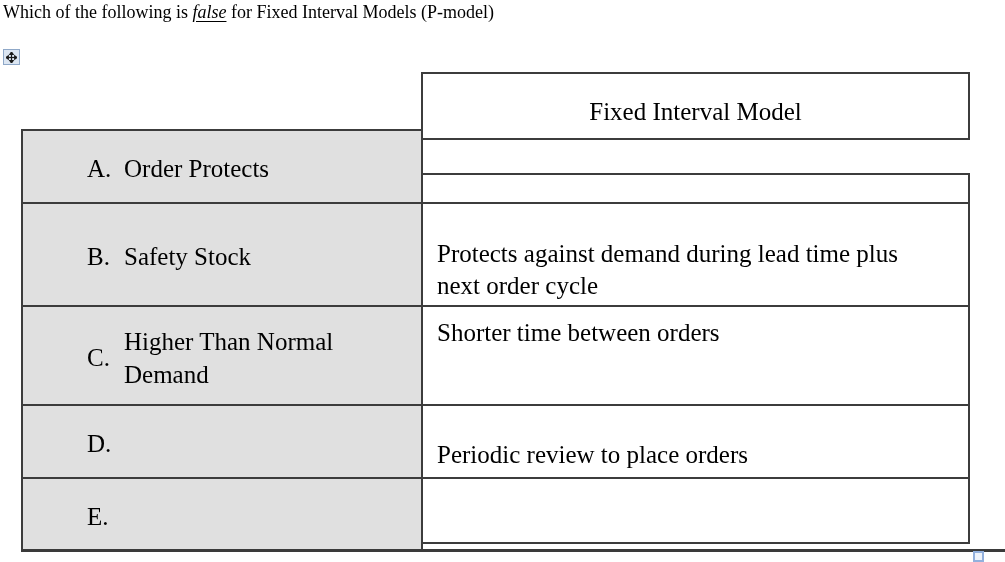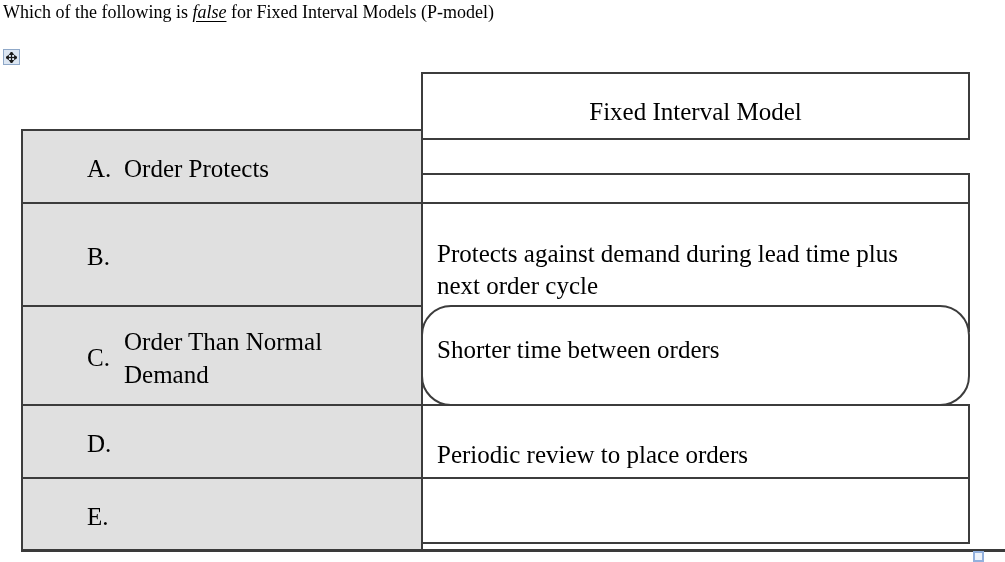--- a/index.html
+++ b/index.html
@@ -84,21 +84,21 @@
   }
   .r-header {
     top: 63px; height: 68px;
     justify-content: center;
     text-align: center;
     padding: 12px 0 0 0;
     margin-top: 9px;
   }
   .r-a { top: 129px; height: 75px; margin-top: 44px; }
   .r-b { top: 202px; height: 130px; }
-  .r-c { top: 305px; height: 101px; align-items: flex-start; padding-top: 27px; border-radius: 30px; }
+  .r-c { top: 305px; height: 101px; align-items: flex-start; padding-top: 10px; }
   .r-d { top: 404px; height: 97px; }
   .r-e { top: 477px; height: 67px; }
 
   
   .bottom-rule {
     position: absolute;
     left: 21px;
     top: 549px;
     width: 984px;
     height: 3px;
@@ -142,24 +142,25 @@
 <div class="cell rcell r-header">
   <span>Fixed Interval Model</span>
 </div>
 
 <div class="cell lcell l-a">
   <span class="letter">A.</span>
   <span class="ltext">Order Protects</span>
 </div>
 <div class="cell lcell l-b">
   <span class="letter">B.</span>
+  <span class="ltext">Safety Stock</span>
 </div>
 <div class="cell lcell l-c">
   <span class="letter">C.</span>
-  <span class="ltext">Order Than Normal Demand</span>
+  <span class="ltext">Higher Than Normal Demand</span>
 </div>
 <div class="cell lcell l-d">
   <span class="letter">D.</span>
 </div>
 <div class="cell lcell l-e">
   <span class="letter">E.</span>
 </div>
 
 <div class="cell rcell r-a">
   <span>Time</span>

